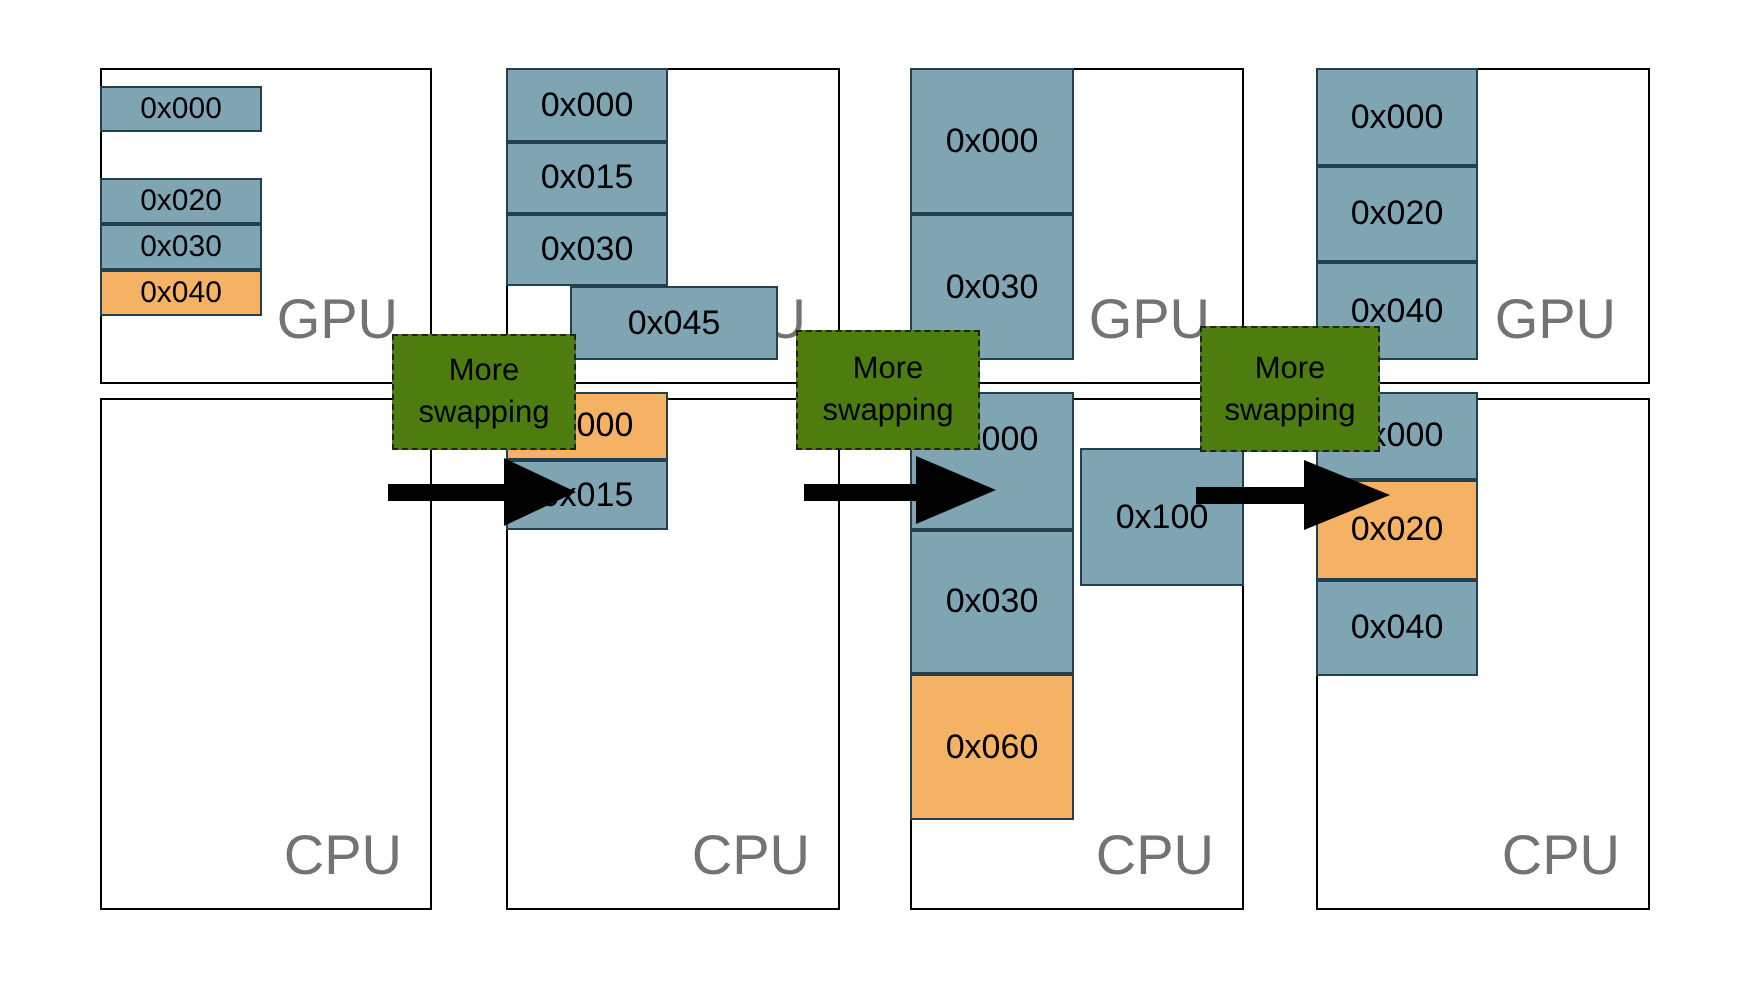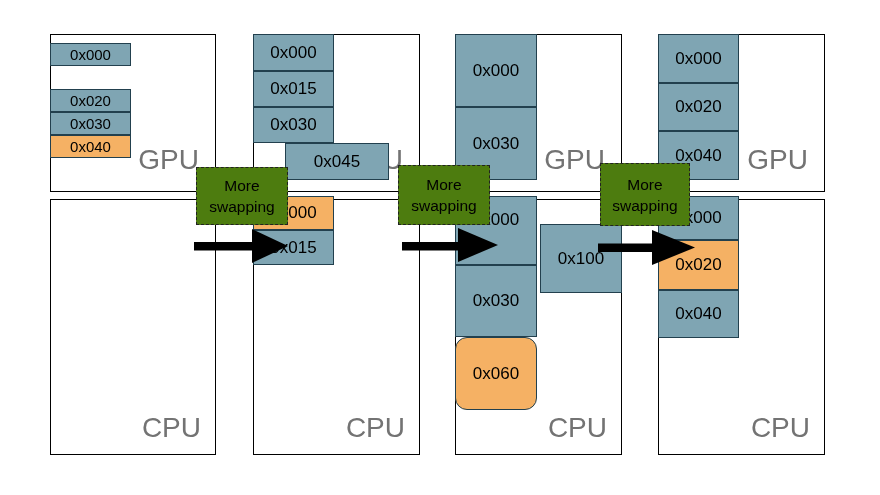--- a/index.html
+++ b/index.html
@@ -76,21 +76,21 @@
   <div class="blk" style="left:253px;top:143px;width:104px;height:37px;margin-left:32px;">0x045</div>
 
   <div class="blk orange" style="left:253px;top:196px;width:81px;height:34px;">0x000</div>
   <div class="blk" style="left:253px;top:230px;width:81px;height:35px;">0x015</div>
 
   <div class="blk" style="left:455px;top:34px;width:82px;height:73px;">0x000</div>
   <div class="blk" style="left:455px;top:107px;width:82px;height:73px;">0x030</div>
 
   <div class="blk text-high" style="left:455px;top:196px;width:82px;height:69px;">0x000</div>
   <div class="blk" style="left:455px;top:265px;width:82px;height:72px;">0x030</div>
-  <div class="blk orange" style="left:455px;top:337px;width:82px;height:73px;border-radius:12px;">0x060</div>
+  <div class="blk orange" style="left:455px;top:337px;width:82px;height:73px;">0x060</div>
 
   <div class="blk" style="left:540px;top:196px;width:82px;height:69px;margin-top:28px;">0x100</div>
 
   <div class="blk" style="left:658px;top:34px;width:81px;height:49px;">0x000</div>
   <div class="blk" style="left:658px;top:83px;width:81px;height:48px;">0x020</div>
   <div class="blk" style="left:658px;top:131px;width:81px;height:49px;">0x040</div>
 
   <div class="blk" style="left:658px;top:196px;width:81px;height:44px;">0x000</div>
   <div class="blk orange" style="left:658px;top:240px;width:81px;height:50px;">0x020</div>
   <div class="blk" style="left:658px;top:290px;width:81px;height:48px;">0x040</div>

